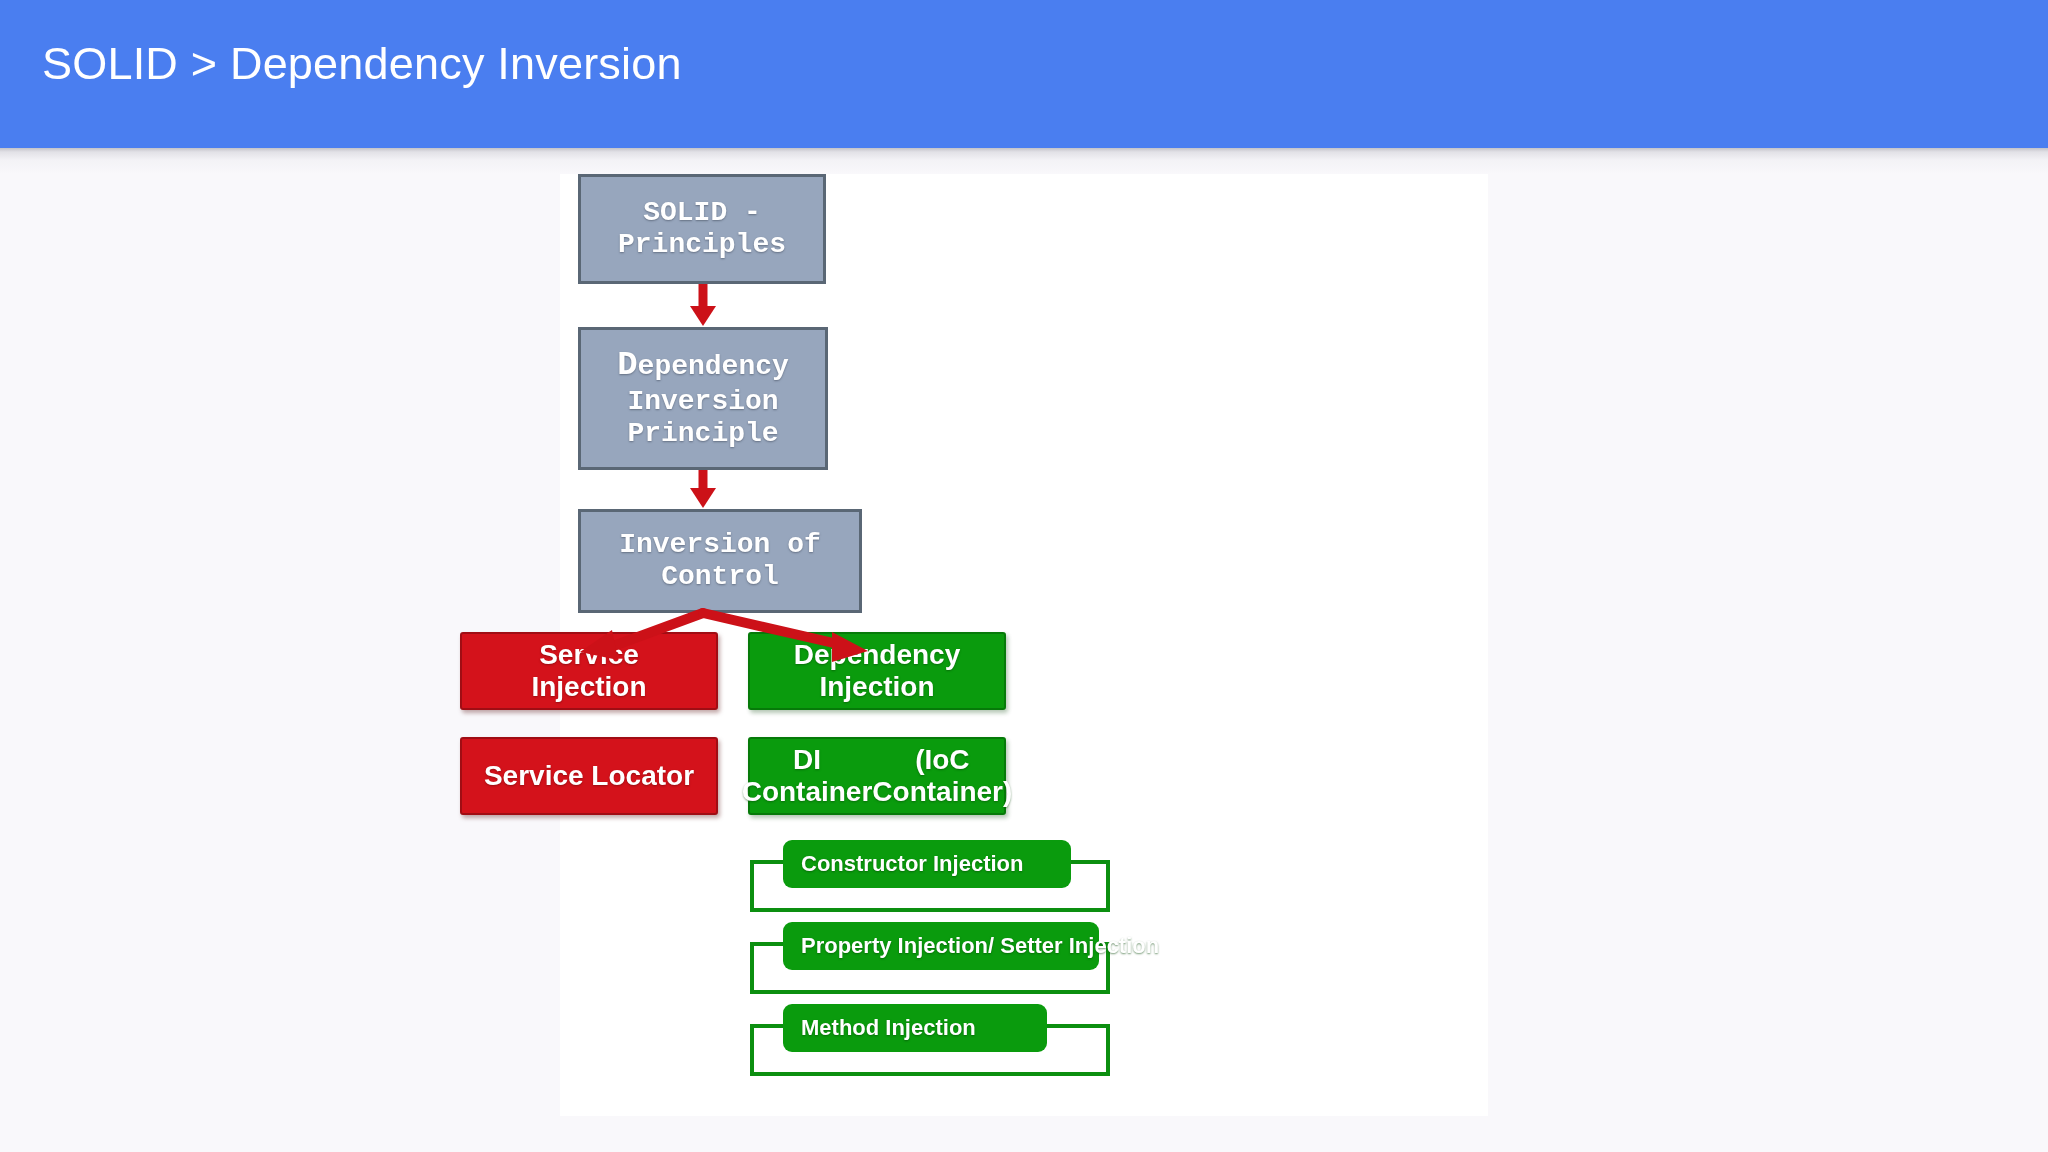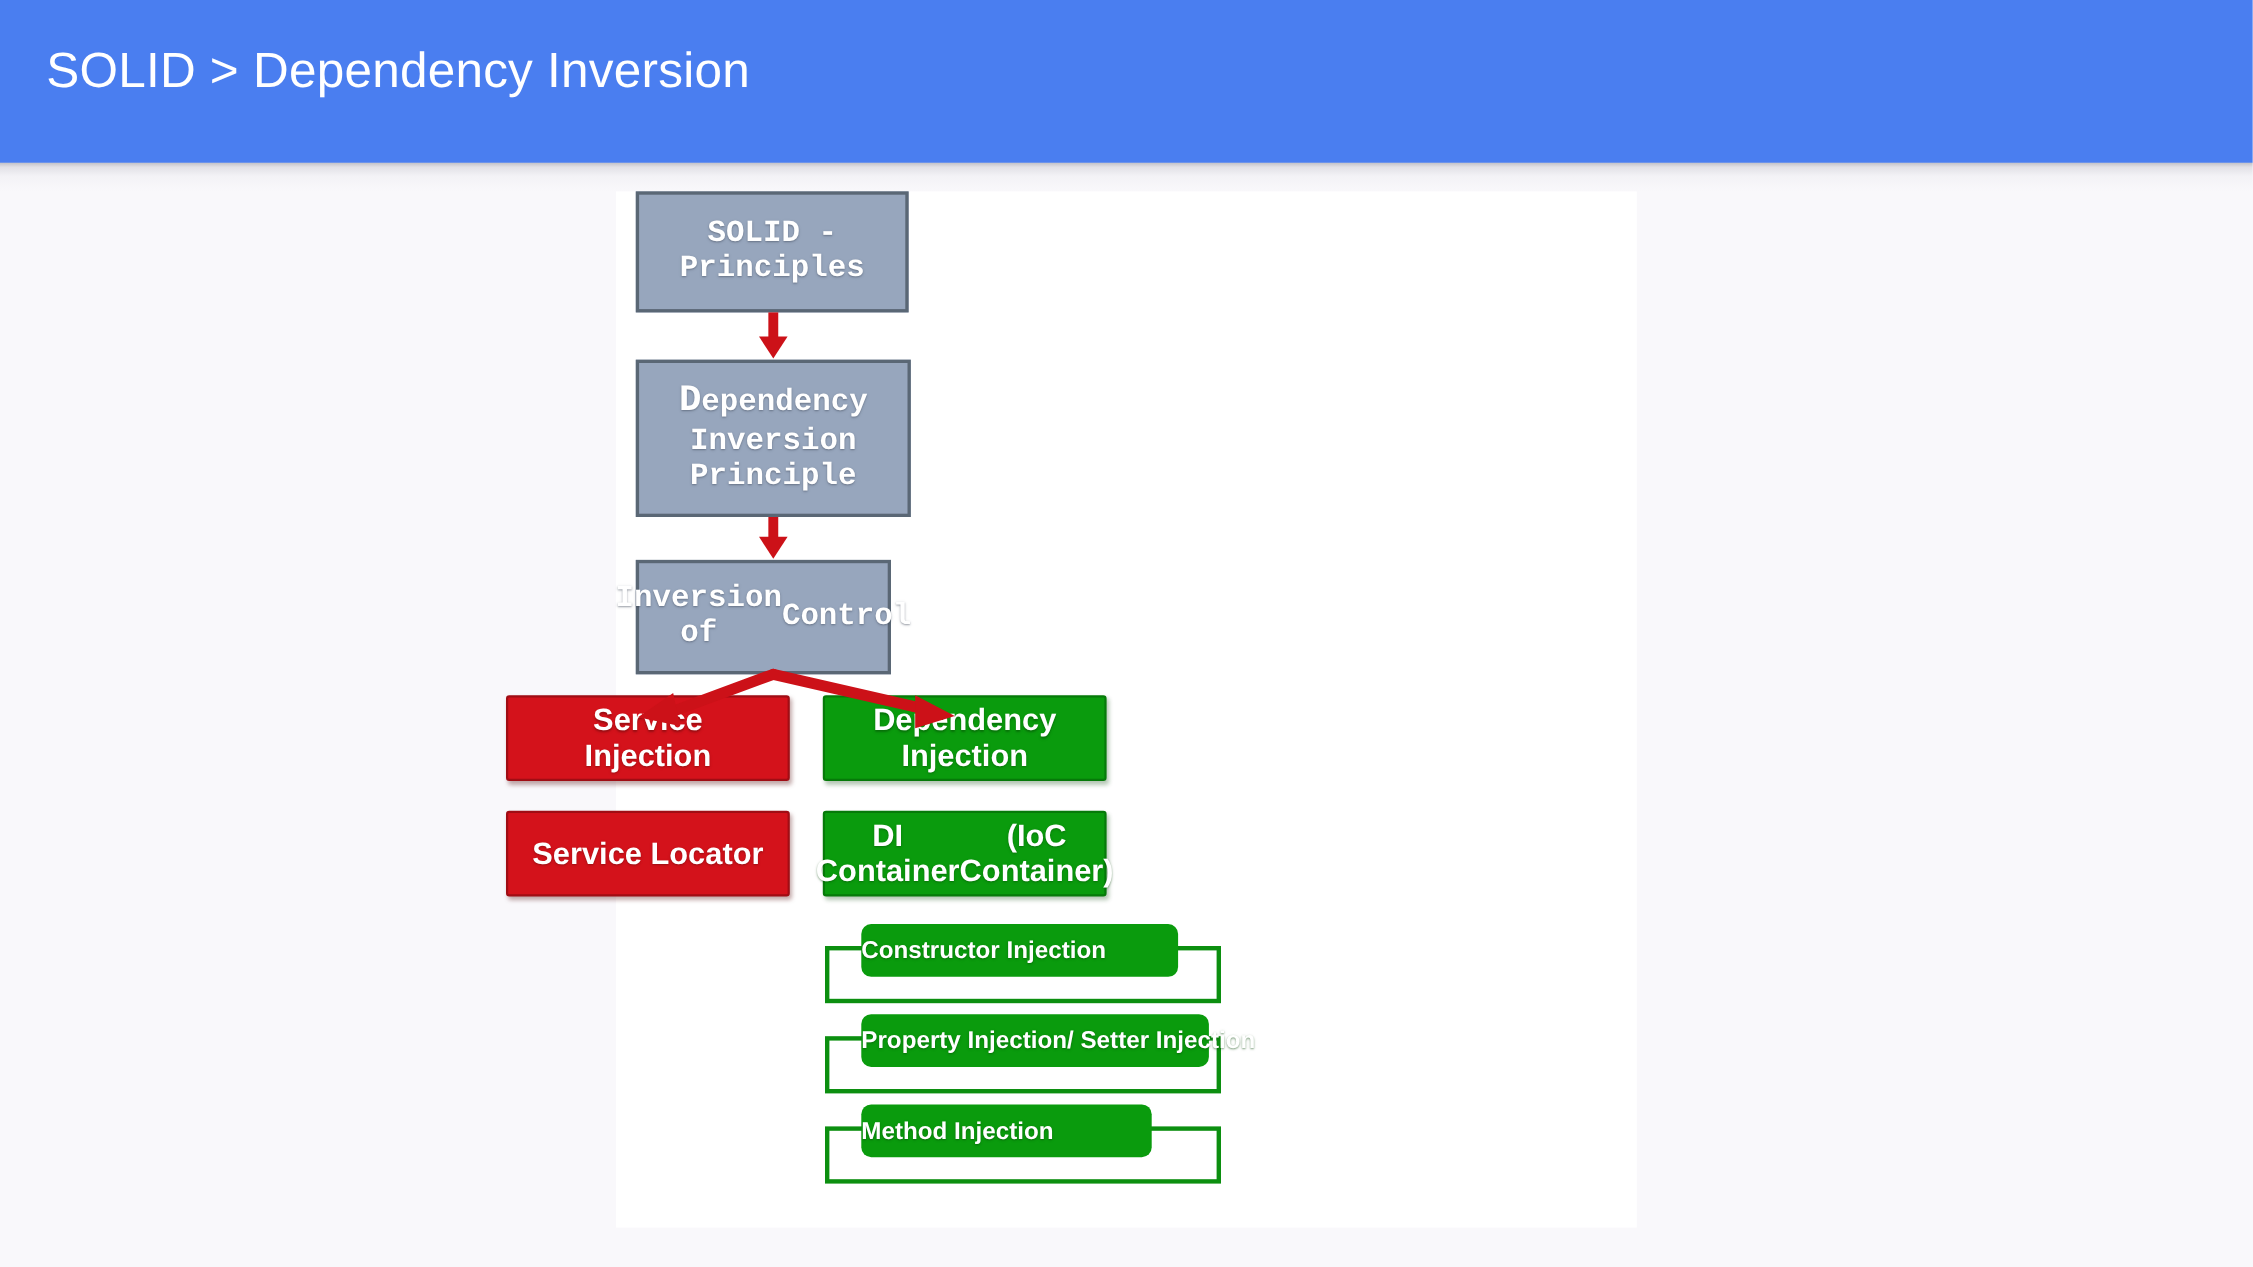--- a/index.html
+++ b/index.html
@@ -121,21 +121,21 @@
   .callout-tab {
     position: absolute;
     left: 33px;
     top: 0;
     height: 48px;
     box-sizing: border-box;
     background: #0a9b0d;
     border-radius: 9px;
     display: flex;
     align-items: center;
-    padding-left: 0;
+    padding-left: 18px;
     color: #ffffff;
     font-size: 22px;
     font-weight: bold;
     white-space: nowrap;
     text-shadow: 0 1px 2px rgba(5,70,5,0.55);
   }
 
   
   .arrows {
     position: absolute;
@@ -162,21 +162,21 @@
   </div>
 
   <div class="node node-grey" style="left:18px; top:153px; width:250px; height:143px; flex-direction:column;">
     <span>
       <span class="firstcap">D</span><span>ependency</span>
     </span>
     <span>Inversion</span>
     <span>Principle</span>
   </div>
 
-  <div class="node node-grey" style="left:18px; top:335px; width:232px; height:104px; flex-direction:row;">
+  <div class="node node-grey" style="left:18px; top:335px; width:284px; height:104px; flex-direction:column;">
     <span>Inversion of</span>
     <span>Control</span>
   </div>
 
   <div class="node node-red" style="left:-100px; top:458px; width:258px; height:78px; flex-direction:column;">
     <span>Service</span>
     <span>Injection</span>
   </div>
 
   <div class="node node-green" style="left:188px; top:458px; width:258px; height:78px; flex-direction:column;">

